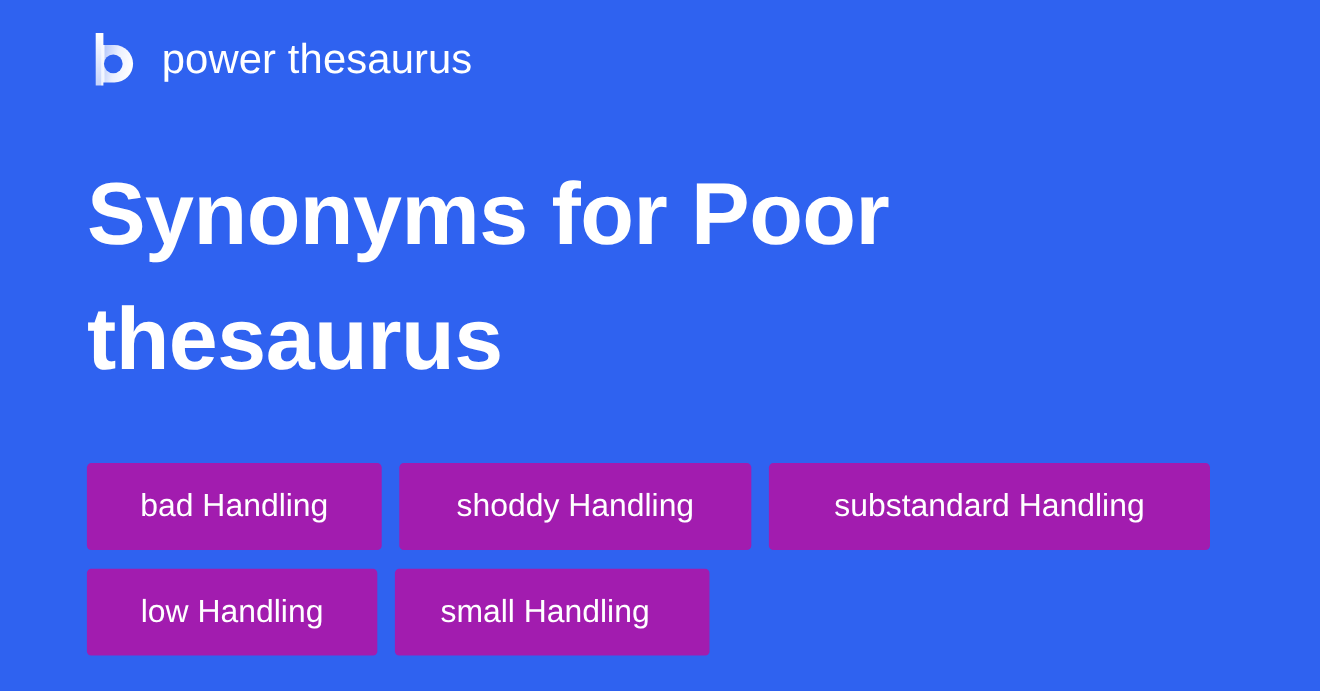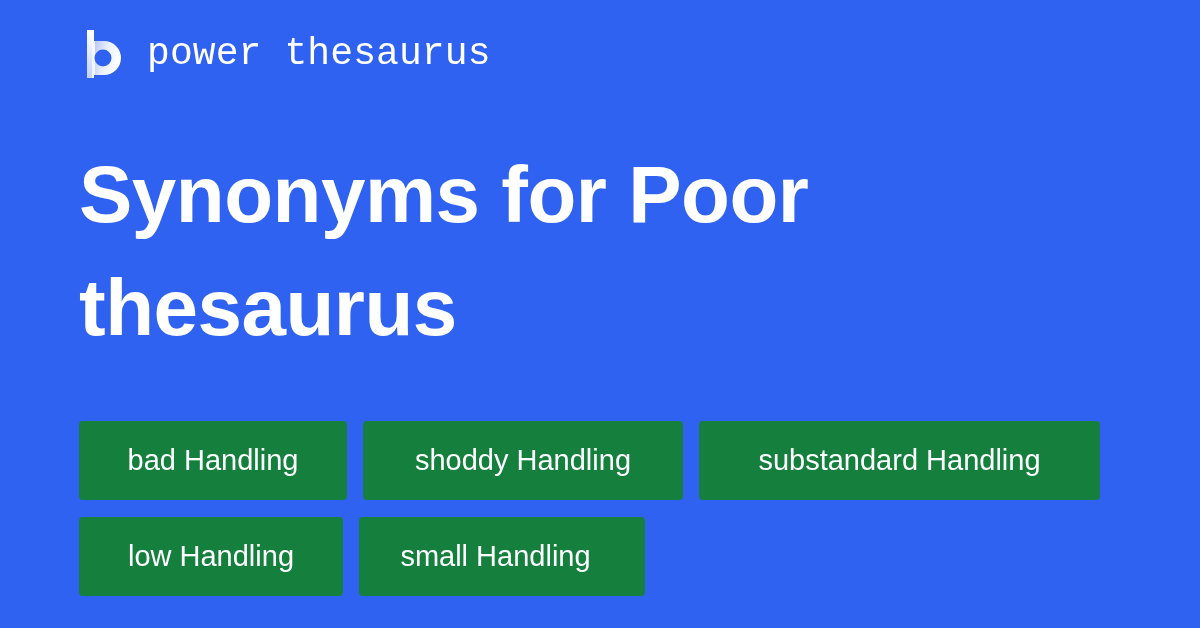--- a/index.html
+++ b/index.html
@@ -41,21 +41,20 @@
     display: block;
   }
   .brand-name {
     margin-left: 24px;
     color: #ffffff;
     font-size: 38px;
     font-weight: 400;
     line-height: 1;
     letter-spacing: 0.1px;
     white-space: nowrap;
-    font-family: Liberation Mono, monospace;
   }
 
   
   .headline {
     position: absolute;
     left: 79px;
     top: 138px;
     width: 860px;
     color: #ffffff;
     font-size: 80px;
@@ -69,21 +68,21 @@
   .chips {
     position: absolute;
     left: 79px;
     top: 421px;
     width: 1060px;
     display: flex;
     flex-wrap: wrap;
     gap: 17px 16px;
   }
   .chip {
-    background: #15803d;
+    background: #a21caf;
     border-radius: 4px;
     height: 79px;
     box-sizing: border-box;
     padding: 0 35px;
     display: flex;
     align-items: center;
     justify-content: center;
     color: #ffffff;
     font-size: 29px;
     font-weight: 400;

